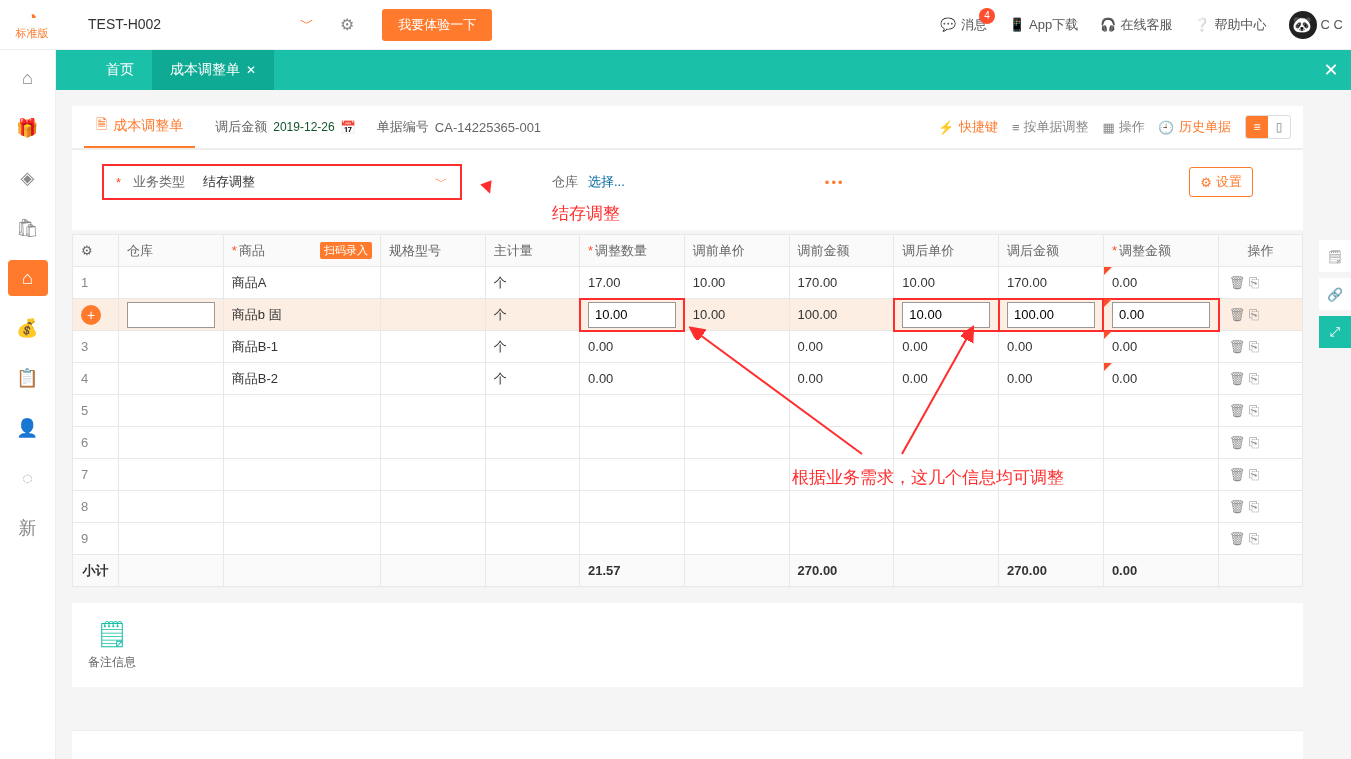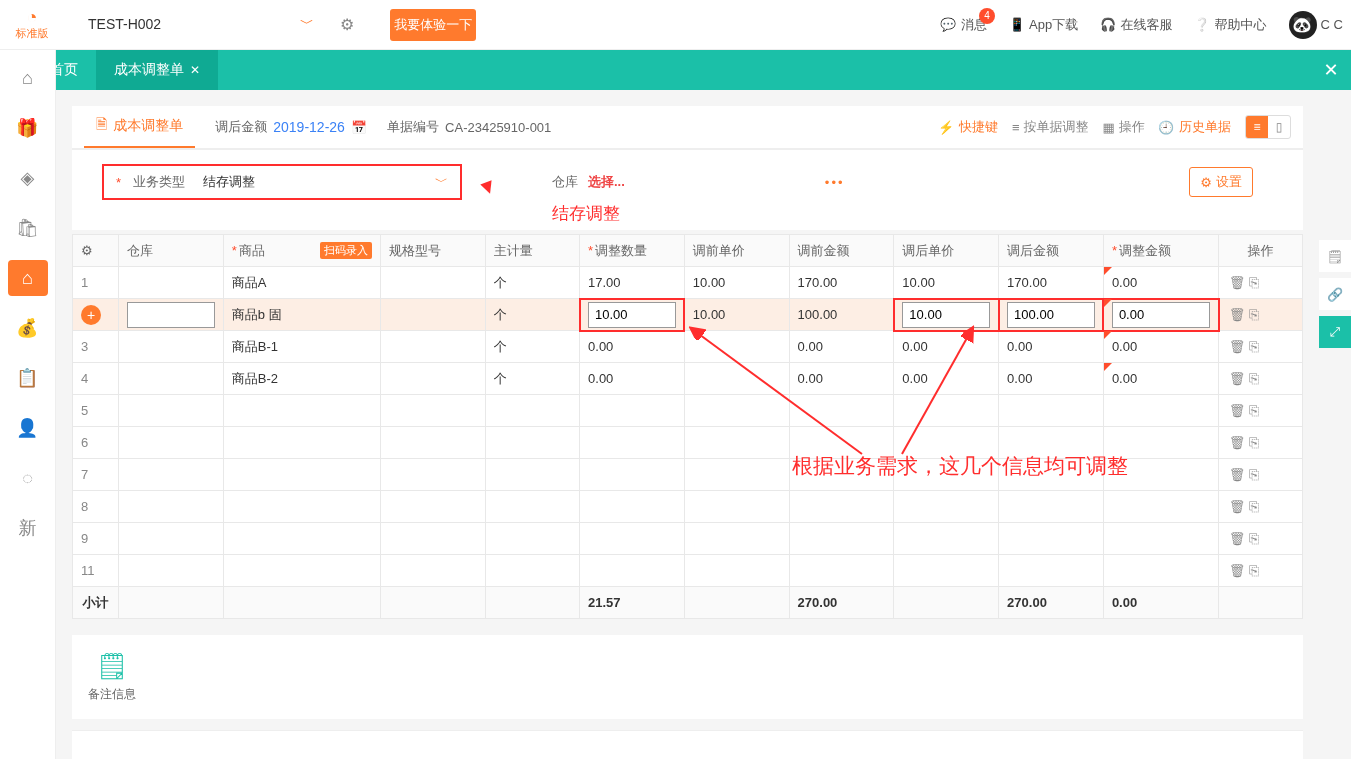--- a/index.html
+++ b/index.html
@@ -5,28 +5,28 @@
 * { box-sizing: border-box; margin: 0; padding: 0; }
 body { font-family: "Microsoft YaHei", Arial, sans-serif; font-size: 13px; color: #333; background: #f5f5f5; overflow: hidden; }
 
 
 .topbar { height: 50px; background: #fff; display: flex; align-items: center; padding: 0 8px; border-bottom: 1px solid #eee; }
 .logo-area { width: 48px; display: flex; flex-direction: column; align-items: center; color: #ff7a2d; font-size: 11px; }
 .logo-icon { font-size: 18px; line-height: 1; }
 .org-select { margin-left: 20px; width: 250px; height: 32px; display: flex; align-items: center; justify-content: space-between; padding: 0 12px; color: #333; font-size: 14px; border-bottom: 1px solid transparent; }
 .org-select .chev { color: #ff7a2d; font-size: 14px; }
 .gear-top { margin-left: 14px; color: #888; font-size: 16px; }
-.exp-btn { margin-left: 36px; background: #ff7a2d; color: #fff; height: 32px; padding: 0 4px; border: none; border-radius: 3px; font-size: 13px; }
+.exp-btn { margin-left: 28px; background: #ff7a2d; color: #fff; height: 32px; padding: 0 16px; border: none; border-radius: 3px; font-size: 13px; }
 .topright { margin-left: auto; display: flex; align-items: center; gap: 22px; color: #555; }
 .tr-item { display: flex; align-items: center; gap: 4px; position: relative; cursor: pointer; }
 .badge { position: absolute; top: -8px; right: -8px; background: #ff4d2d; color: #fff; font-size: 10px; border-radius: 50%; width: 16px; height: 16px; display: flex; align-items: center; justify-content: center; }
 .avatar { width: 28px; height: 28px; border-radius: 50%; background: #222; display: flex; align-items: center; justify-content: center; font-size: 16px; }
 
 
-.tabbar { height: 40px; background: #1bc0a8; display: flex; align-items: stretch; color: #fff; padding-left: 32px; }
+.tabbar { height: 40px; background: #1bc0a8; display: flex; align-items: stretch; color: #fff; padding-left: 88px; }
 .tab { padding: 0 18px; display: flex; align-items: center; gap: 6px; font-size: 14px; cursor: pointer; }
 .tab.active { background: #0faa93; }
 .tab .close-x { font-size: 12px; cursor: pointer; }
 .tabbar .spacer { flex: 1; }
 .tabbar .tab-close-right { width: 40px; display: flex; align-items: center; justify-content: center; cursor: pointer; font-size: 18px; }
 .sidebar { width: 56px; background: #fff; border-right: 1px solid #eee; display: flex; flex-direction: column; align-items: center; padding-top: 10px; gap: 14px; position: absolute; top: 50px; bottom: 0; left: 0; }
 .side-item { width: 40px; height: 36px; display: flex; align-items: center; justify-content: center; color: #888; font-size: 18px; border-radius: 4px; cursor: pointer; }
 .side-item.active { background: #ff7a2d; color: #fff; }
 
 
@@ -34,38 +34,38 @@
 .rf-item { width: 32px; height: 32px; display: flex; align-items: center; justify-content: center; color: #888; background: #fff; cursor: pointer; }
 .rf-item.active { background: #1bc0a8; color: #fff; }
 
 
 .content { margin-left: 56px; margin-right: 32px; padding: 16px 16px 0 16px; height: calc(100vh - 90px); overflow: auto; display: flex; flex-direction: column; }
 
 
 .docheader { background: #fff; display: flex; align-items: center; height: 44px; padding: 0 12px; border-bottom: 2px solid #eee; }
 .doc-tab { color: #ff7a2d; display: flex; align-items: center; gap: 6px; padding: 0 12px; height: 100%; border-bottom: 2px solid #ff7a2d; font-size: 14px; }
 .doc-meta { margin-left: 20px; color: #666; display: flex; align-items: center; gap: 6px; }
-.doc-meta .date { font-size: 14px; color: #3b82f6; }
+.doc-meta .date { font-size: 12px; color: #14532d; }
 .doc-meta .cal { color: #ff7a2d; }
 .doc-actions { margin-left: auto; display: flex; align-items: center; gap: 14px; color: #888; font-size: 13px; }
 .doc-actions .da { display: flex; align-items: center; gap: 4px; cursor: pointer; }
 .doc-actions .da.orange { color: #ff7a2d; }
 .view-toggle { display: flex; border: 1px solid #ddd; border-radius: 3px; overflow: hidden; }
 .view-toggle span { width: 22px; height: 22px; display: flex; align-items: center; justify-content: center; font-size: 12px; }
 .view-toggle span.active { background: #ff7a2d; color: #fff; }
 
 
 .filter-row { background: #fff; padding: 14px 50px 30px 30px; display: flex; align-items: center; position: relative; }
 .biz-type { border: 2px solid #ff2d2d; width: 360px; height: 36px; display: flex; align-items: center; padding: 0 12px; gap: 12px; position: relative; }
 .biz-type .req { color: #ff4d2d; }
 .biz-type .bt-label { color: #666; }
 .biz-type .bt-val { color: #333; margin-left: 6px; }
 .biz-type .chev { margin-left: auto; color: #ff7a2d; }
 .wh-field { margin-left: 90px; display: flex; align-items: center; gap: 10px; color: #666; }
-.wh-field .sel { color: #ef4444; font-weight: bold; }
+.wh-field .sel { color: #0369a1; }
 .more-dots { margin-left: 200px; color: #ff7a2d; letter-spacing: 2px; cursor: pointer; }
 .settings-btn { margin-left: auto; border: 1px solid #ff7a2d; color: #ff7a2d; height: 30px; padding: 0 10px; display: flex; align-items: center; gap: 4px; border-radius: 3px; cursor: pointer; }
 
 
 .anno-arrow-down::after { content: ""; position: absolute; left: 410px; top: 32px; width: 0; height: 0; border-left: 6px solid transparent; border-right: 6px solid transparent; border-top: 12px solid #ff2d2d; transform: rotate(-20deg); }
 .anno1 { position: absolute; left: 480px; top: 52px; color: #ff2d2d; font-size: 17px; }
 
 
 .tablewrap { background: #fff; margin-top: 4px; position: relative; }
 table.grid { width: 100%; border-collapse: collapse; table-layout: fixed; }
@@ -82,21 +82,21 @@
 .red-box { outline: 2px solid #ff2d2d; outline-offset: -1px; }
 .scan-btn { background: #ff7a2d; color: #fff; font-size: 11px; padding: 1px 4px; border-radius: 2px; float: right; }
 .triangle-mark { position: relative; }
 .triangle-mark::before { content: ""; position: absolute; left: 0; top: 0; border-top: 8px solid #ff4d2d; border-right: 8px solid transparent; }
 td.ops-cell { text-align: center; color: #888; }
 .op-ic { display: inline-block; width: 16px; margin: 0 2px; cursor: pointer; }
 tr.subtotal td { background: #fafafa; font-weight: bold; }
 
 
 .anno-lines { position: absolute; pointer-events: none; left: 0; top: 0; right: 0; bottom: 0; }
-.anno2 { position: absolute; left: 720px; top: 218px; color: #ff2d2d; font-size: 21px; }
+.anno2 { position: absolute; left: 720px; top: 232px; color: #ff2d2d; font-size: 17px; }
 
 
 .remark { background: #fff; margin-top: 16px; padding: 16px; display: flex; align-items: center; gap: 18px; }
 .remark-icon { color: #1bc0a8; font-size: 26px; display: flex; flex-direction: column; align-items: center; gap: 4px; }
 .remark-icon span:last-child { font-size: 12px; color: #666; }
 .remark input { border: none; outline: none; width: 100%; font-size: 13px; color: #333; }
 
 
 .footer { background: #fff; padding: 14px 20px; display: flex; justify-content: flex-end; gap: 12px; margin-top: auto; border-top: 1px solid #eee; }
 
@@ -179,21 +179,21 @@
       <span>🗎</span>
       <span>成本调整单</span>
     </div>
     <div class="doc-meta">
       <span>调后金额</span>
       <span class="date">2019-12-26</span>
       <span class="cal">📅</span>
     </div>
     <div class="doc-meta">
       <span>单据编号</span>
-      <span>CA-23425910-001</span>
+      <span>CA-14225365-001</span>
     </div>
     <div class="doc-actions">
       <span class="da orange">
           <span>⚡</span>
           <span>快捷键</span>
         </span>
       <span class="da">
           <span>≡</span>
           <span>按单据调整</span>
         </span>
@@ -384,34 +384,20 @@
             <td></td>
             <td></td>
             <td></td>
             <td></td>
             <td></td>
             <td></td>
             <td></td>
             <td></td>
             <td class="ops-cell"><span class="op-ic">🗑</span><span class="op-ic">⎘</span></td>
           </tr>
-          <tr>
-            <td class="idx-cell">11</td>
-            <td></td>
-            <td></td>
-            <td></td>
-            <td></td>
-            <td></td>
-            <td></td>
-            <td></td>
-            <td></td>
-            <td></td>
-            <td></td>
-            <td class="ops-cell"><span class="op-ic">🗑</span><span class="op-ic">⎘</span></td>
-          </tr>
         </tbody>
       <tfoot>
         <tr class="subtotal">
           <td style="text-align:center">小计</td>
           <td></td>
             <td></td>
             <td></td>
             <td></td>
           <td>21.57</td>
           <td></td>

